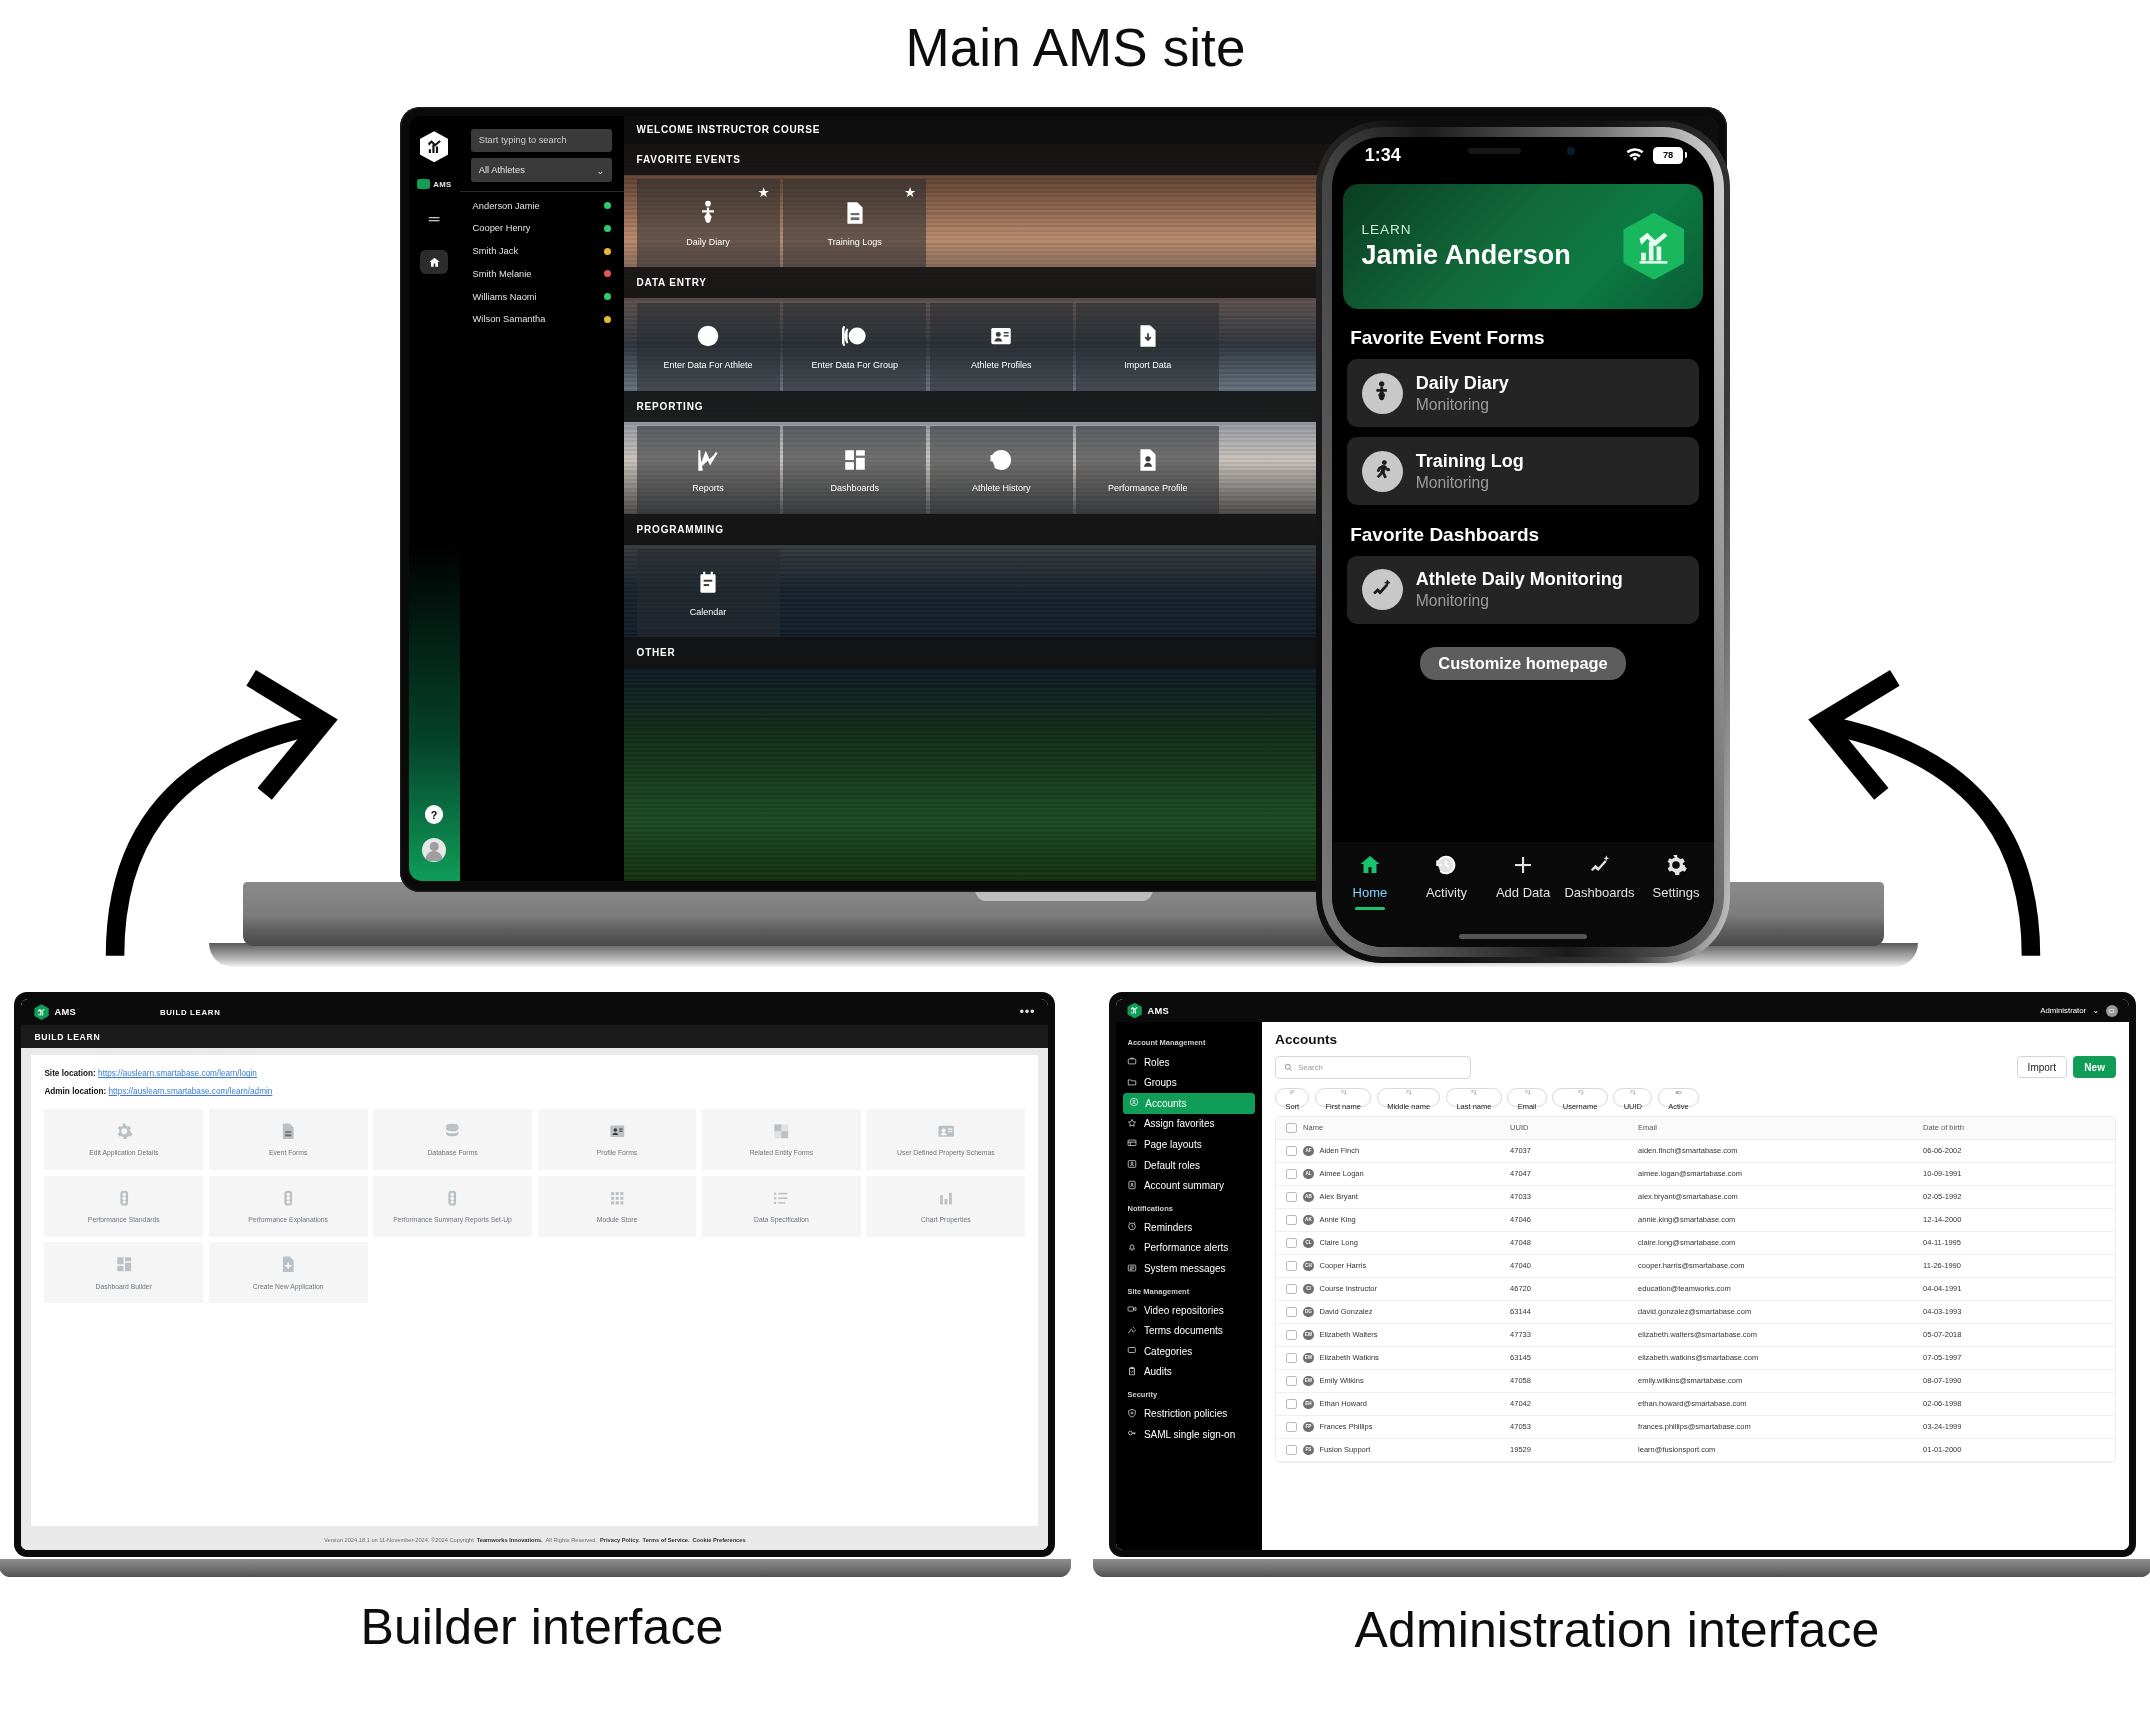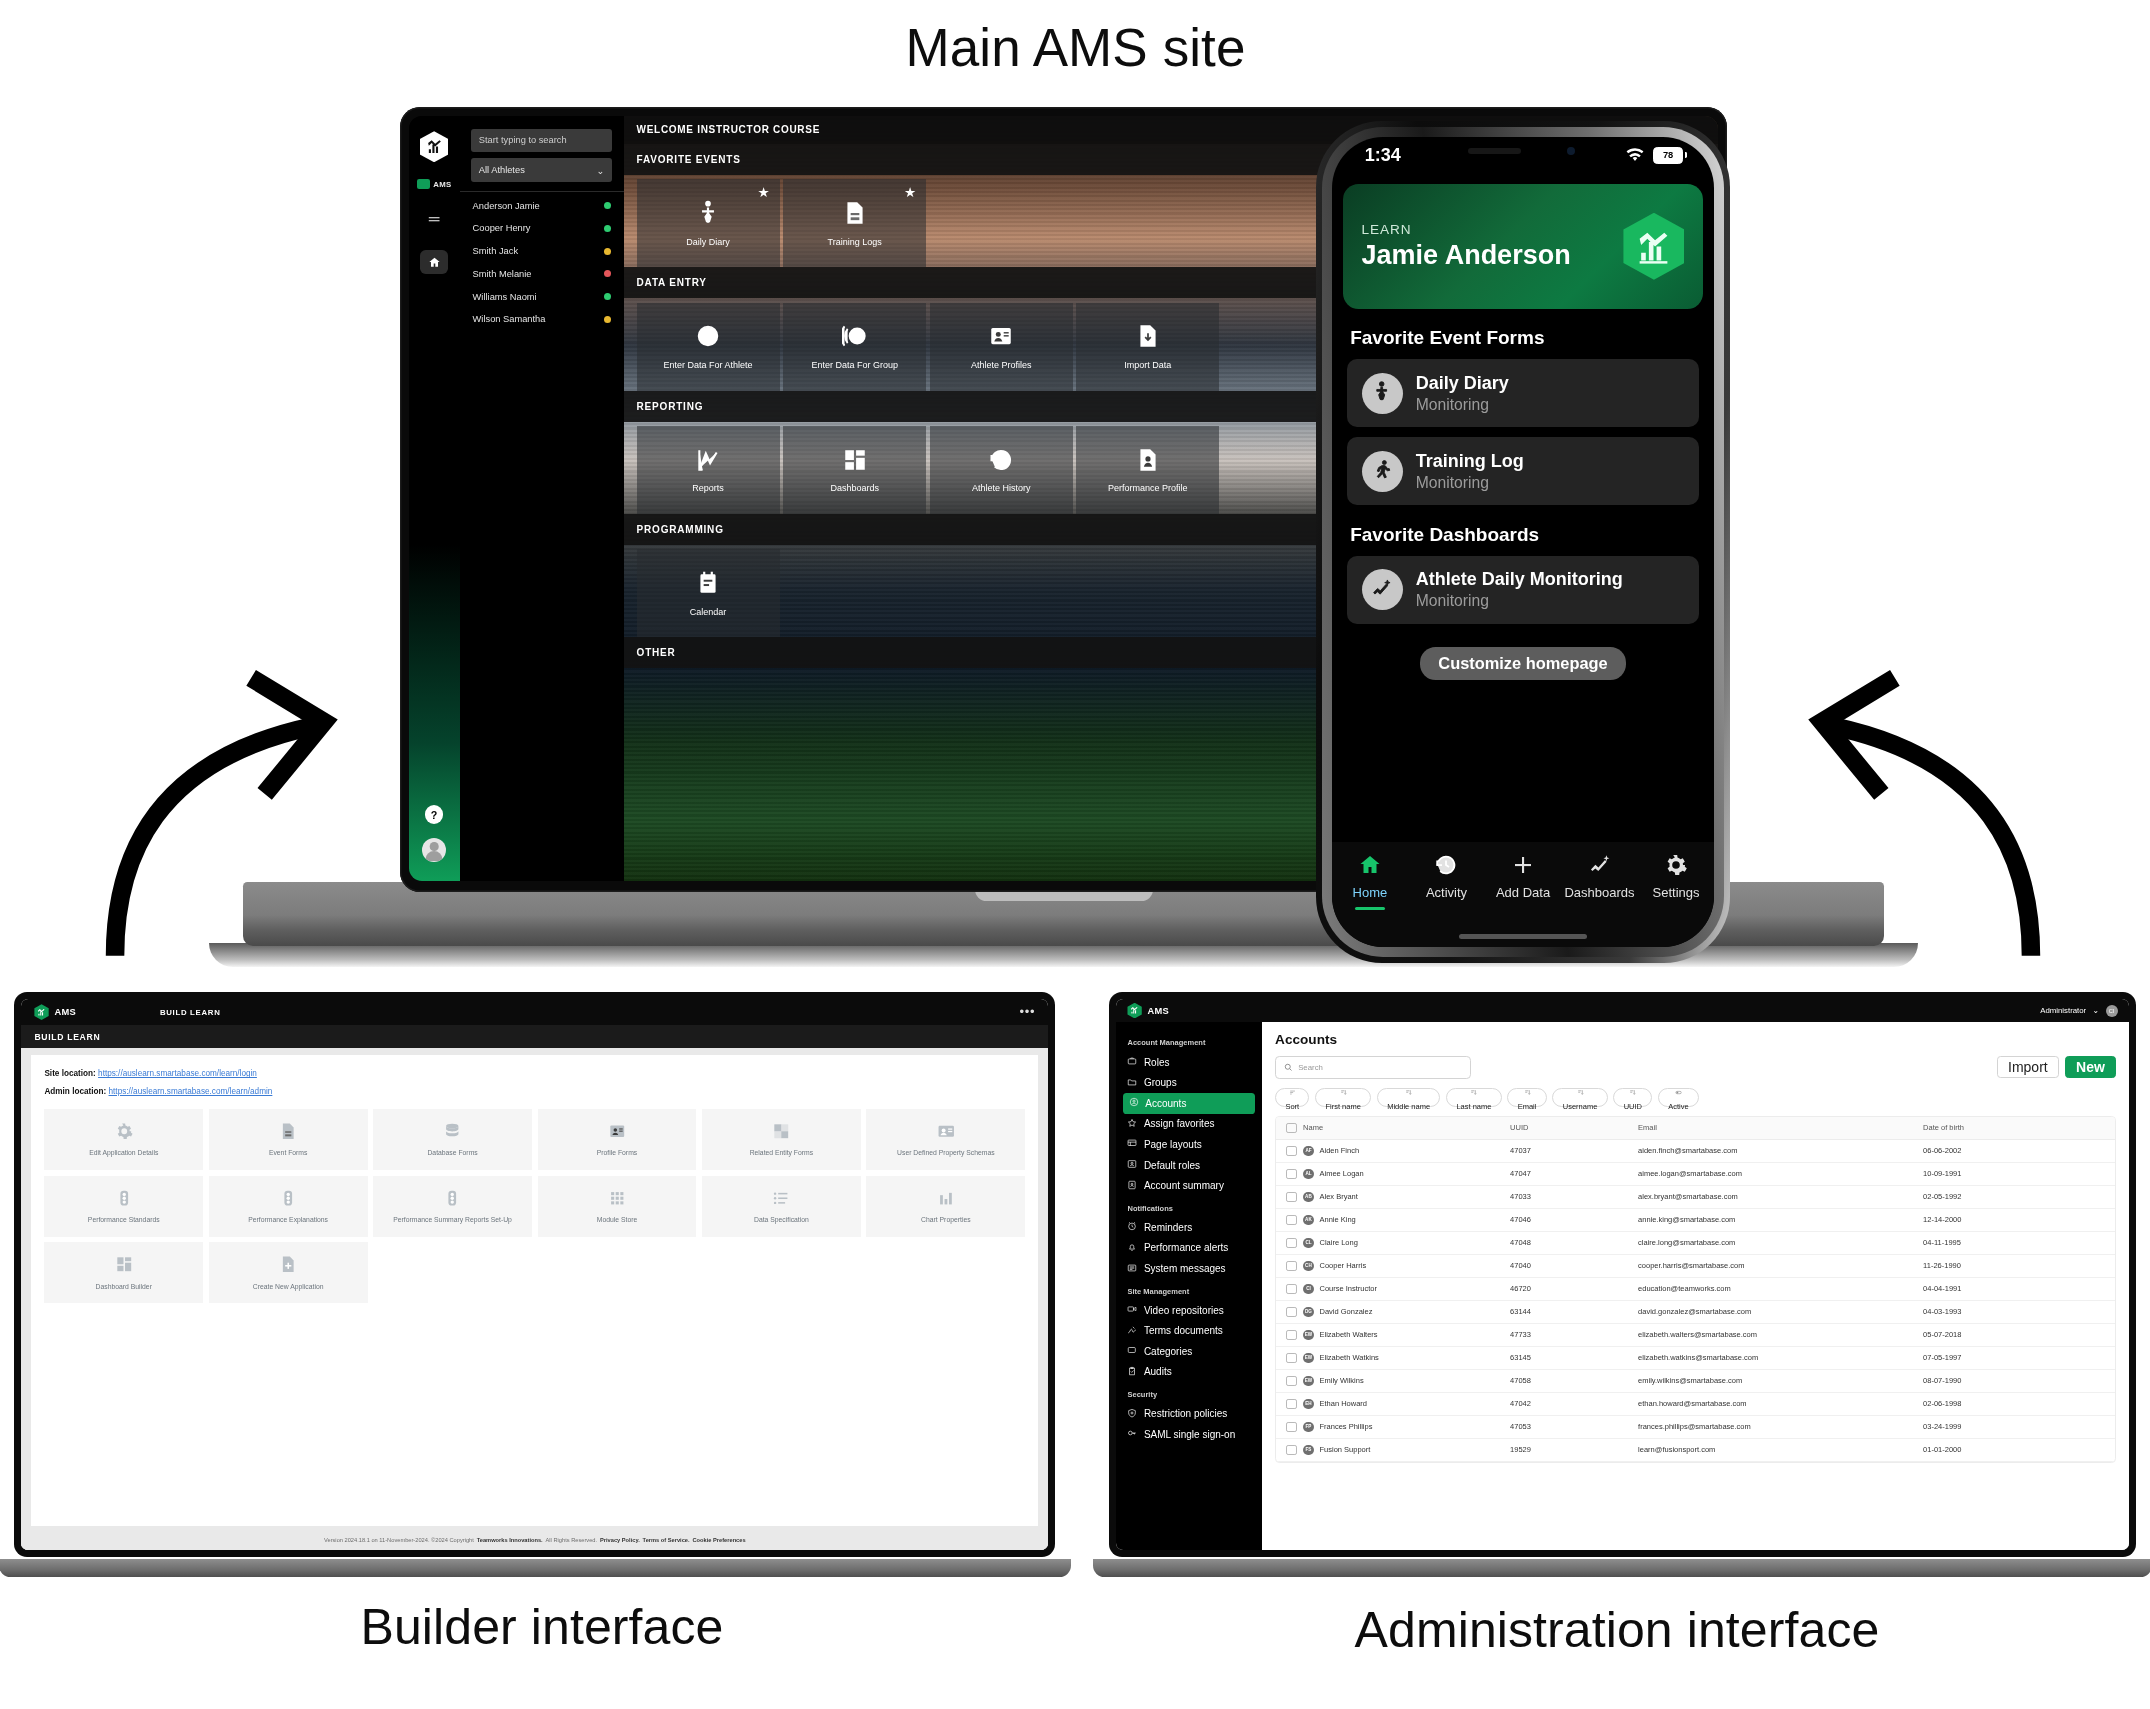--- a/index.html
+++ b/index.html
@@ -183,21 +183,21 @@
   .a-grp{color:#cfcfcf;font-size:7.5px;font-weight:700;padding:7.8px 11.4px 4.3px;}
   .a-item{display:flex;align-items:center;gap:6.4px;padding:4.3px 11.4px;color:#fff;font-size:10px;}
   .a-item svg{width:10px;height:10px;fill:none;stroke:#fff;stroke-width:1.6;}
   .a-item.sel{background:#0f9d58;border-radius:3.6px;margin:0 7.1px;padding-left:5.7px;}
   .a-main{flex:1;background:#fff;padding:10px 13px 0;overflow:hidden;}
   .a-h1{font-size:13.6px;font-weight:700;color:#111;margin-bottom:8.6px;}
   .a-row1{display:flex;align-items:center;gap:7.1px;}
   .a-search{width:178px;height:21.4px;border:0.7px solid #d4d4d4;border-radius:4.3px;display:flex;
             align-items:center;gap:5.7px;padding:0 7.8px;font-size:7.8px;color:#999;}
   .a-btns{margin-left:auto;display:flex;gap:6.4px;}
-  .a-btn{height:20px;padding:0 10px;border:0.7px solid #d4d4d4;border-radius:3.6px;font-size:14px;
+  .a-btn{height:20px;padding:0 10px;border:0.7px solid #d4d4d4;border-radius:3.6px;font-size:10px;
          display:flex;align-items:center;color:#222;background:#fff;}
   .a-btn.primary{background:#0f9d58;border-color:#0f9d58;color:#fff;font-weight:600;}
   .a-chips{display:flex;align-items:center;gap:5.7px;margin:9.3px 0 8.6px;}
   .chip{height:17px;border:0.7px solid #d9d9d9;border-radius:10px;padding:0 9.3px;font-size:7.5px;
         display:flex;align-items:center;gap:4.3px;color:#222;flex-direction:column;}
   .chip .gl{font-size:6.4px;color:#888;}
   .a-table{border:0.7px solid #ececec;border-radius:4.3px;overflow:hidden;}
   .a-thead,.a-tr{display:grid;grid-template-columns:27px 207px 128px 285px 1fr;align-items:center;
         height:22px;font-size:7.5px;}
   .a-thead{background:#fafafa;color:#555;border-bottom:0.7px solid #ececec;}

